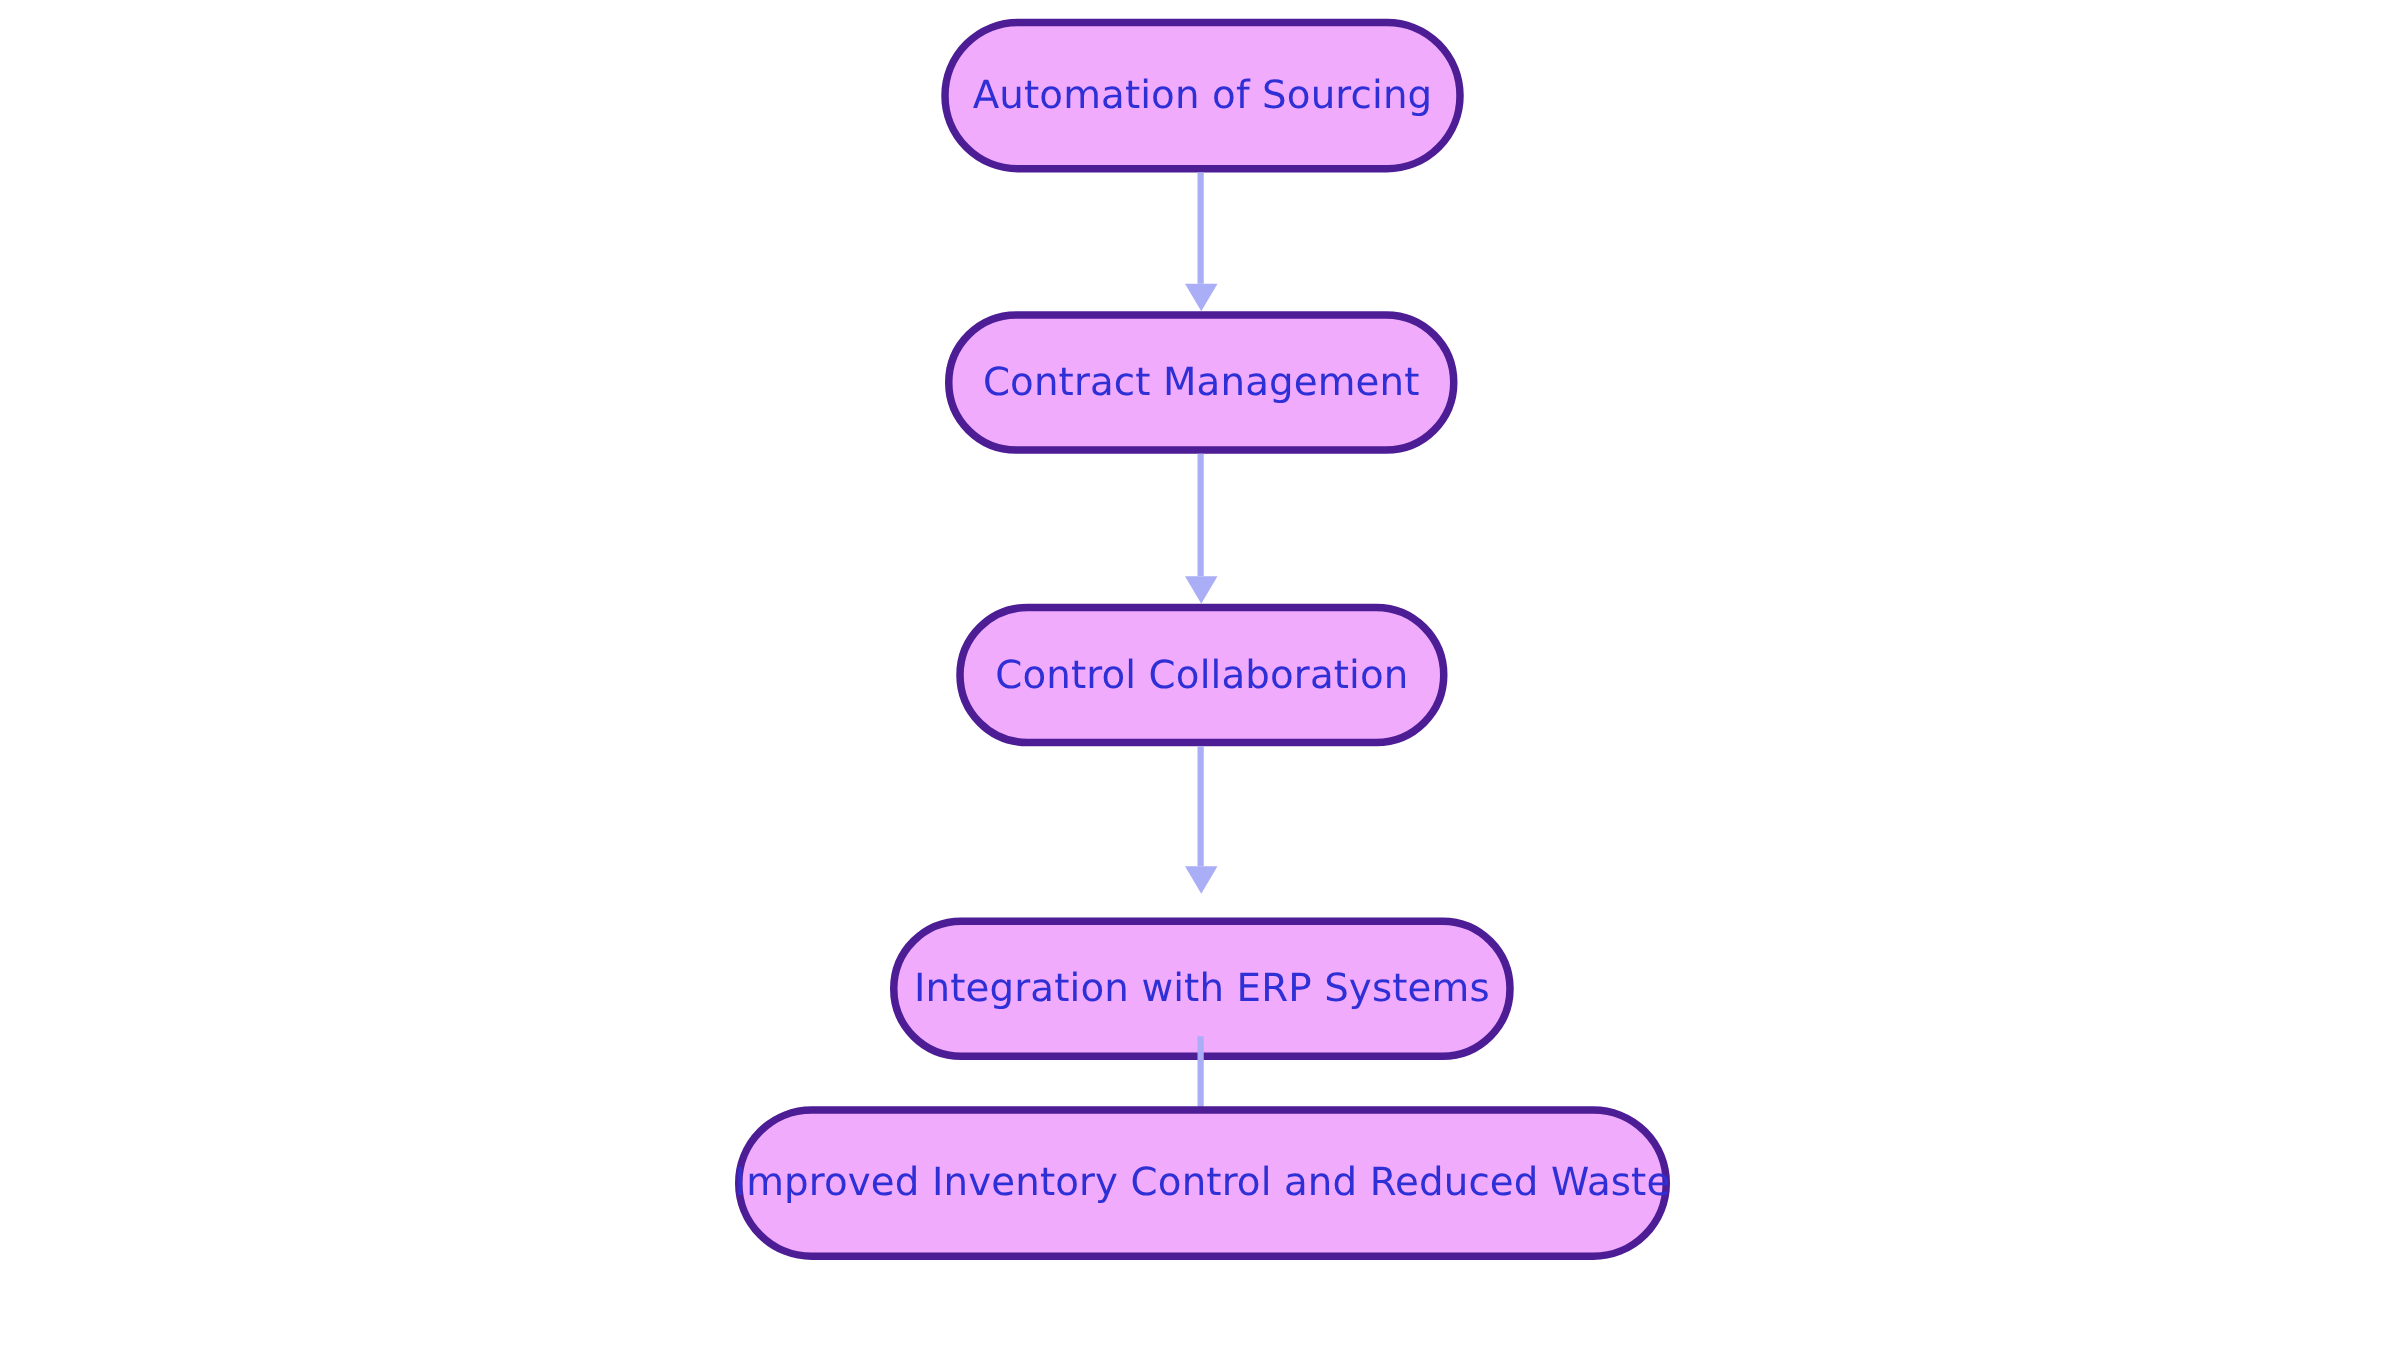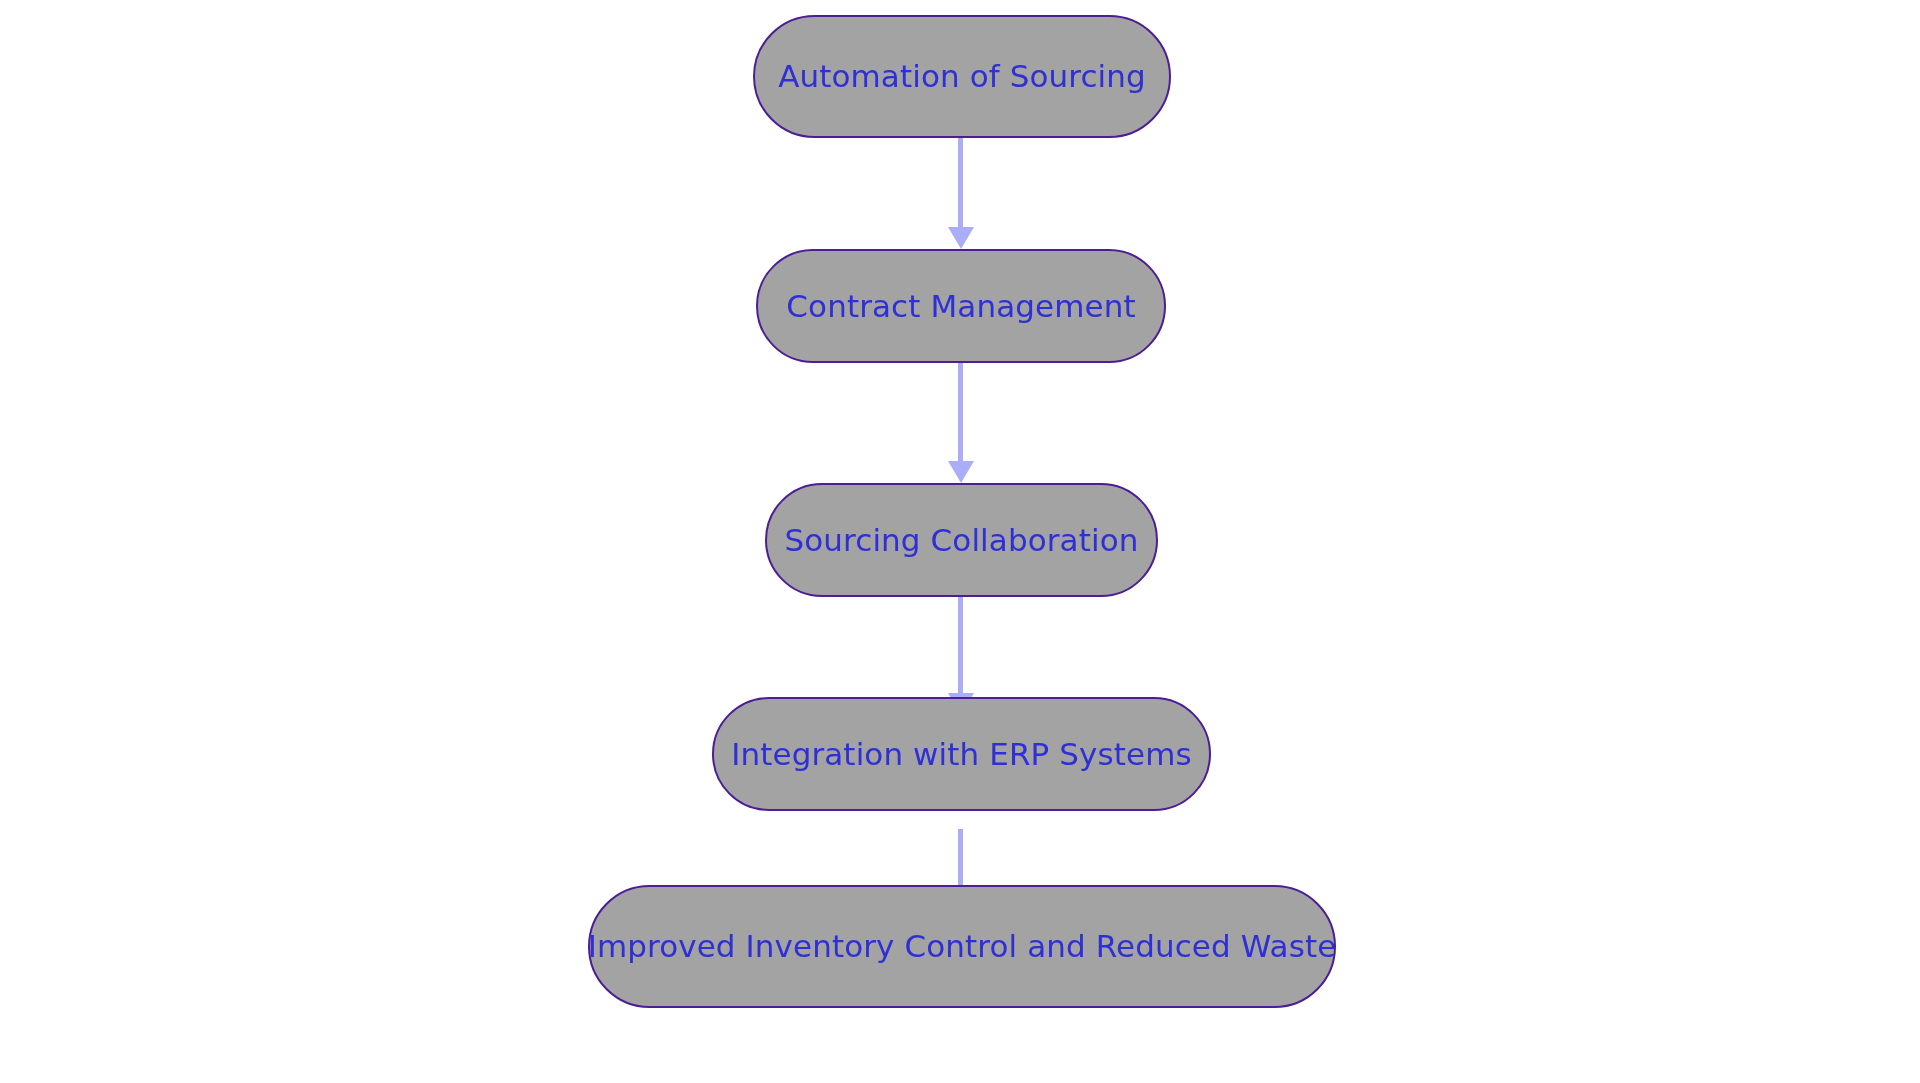--- a/index.html
+++ b/index.html
@@ -20,22 +20,22 @@
     height: 1083px;
     background: #ffffff;
   }
 
   .flow-node {
     position: absolute;
     display: flex;
     align-items: center;
     justify-content: center;
     box-sizing: border-box;
-    background: #a3a3a3;
-    border: 2px solid #4c1d95;
+    background: #f0abfc;
+    border: 6px solid #4c1d95;
     border-radius: 999px;
     color: #2f2fd6;
     white-space: nowrap;
     letter-spacing: 0.1px;
   }
 
   .flow-node .node-label {
     display: block;
     line-height: 1;
   }
@@ -64,21 +64,21 @@
     left: 765px;
     top: 483px;
     width: 393px;
     height: 114px;
     font-size: 31px;
   }
 
   
   #node-4 {
     left: 712px;
-    top: 697px;
+    top: 734px;
     width: 499px;
     height: 114px;
     font-size: 31px;
     align-items: center;
   }
 
   
   #node-5 {
     left: 588px;
     top: 885px;
@@ -140,21 +140,21 @@
   <div class="flow-node" id="node-2">
     <span class="node-label">Contract Management</span>
   </div>
 
   <div class="flow-edge" id="edge-2">
     <div class="edge-stem"></div>
     <div class="edge-arrowhead"></div>
   </div>
 
   <div class="flow-node" id="node-3">
-    <span class="node-label">Sourcing Collaboration</span>
+    <span class="node-label">Control Collaboration</span>
   </div>
 
   <div class="flow-edge" id="edge-3">
     <div class="edge-stem"></div>
     <div class="edge-arrowhead"></div>
   </div>
 
   <div class="flow-node" id="node-4">
     <span class="node-label">Integration with ERP Systems</span>
   </div>

